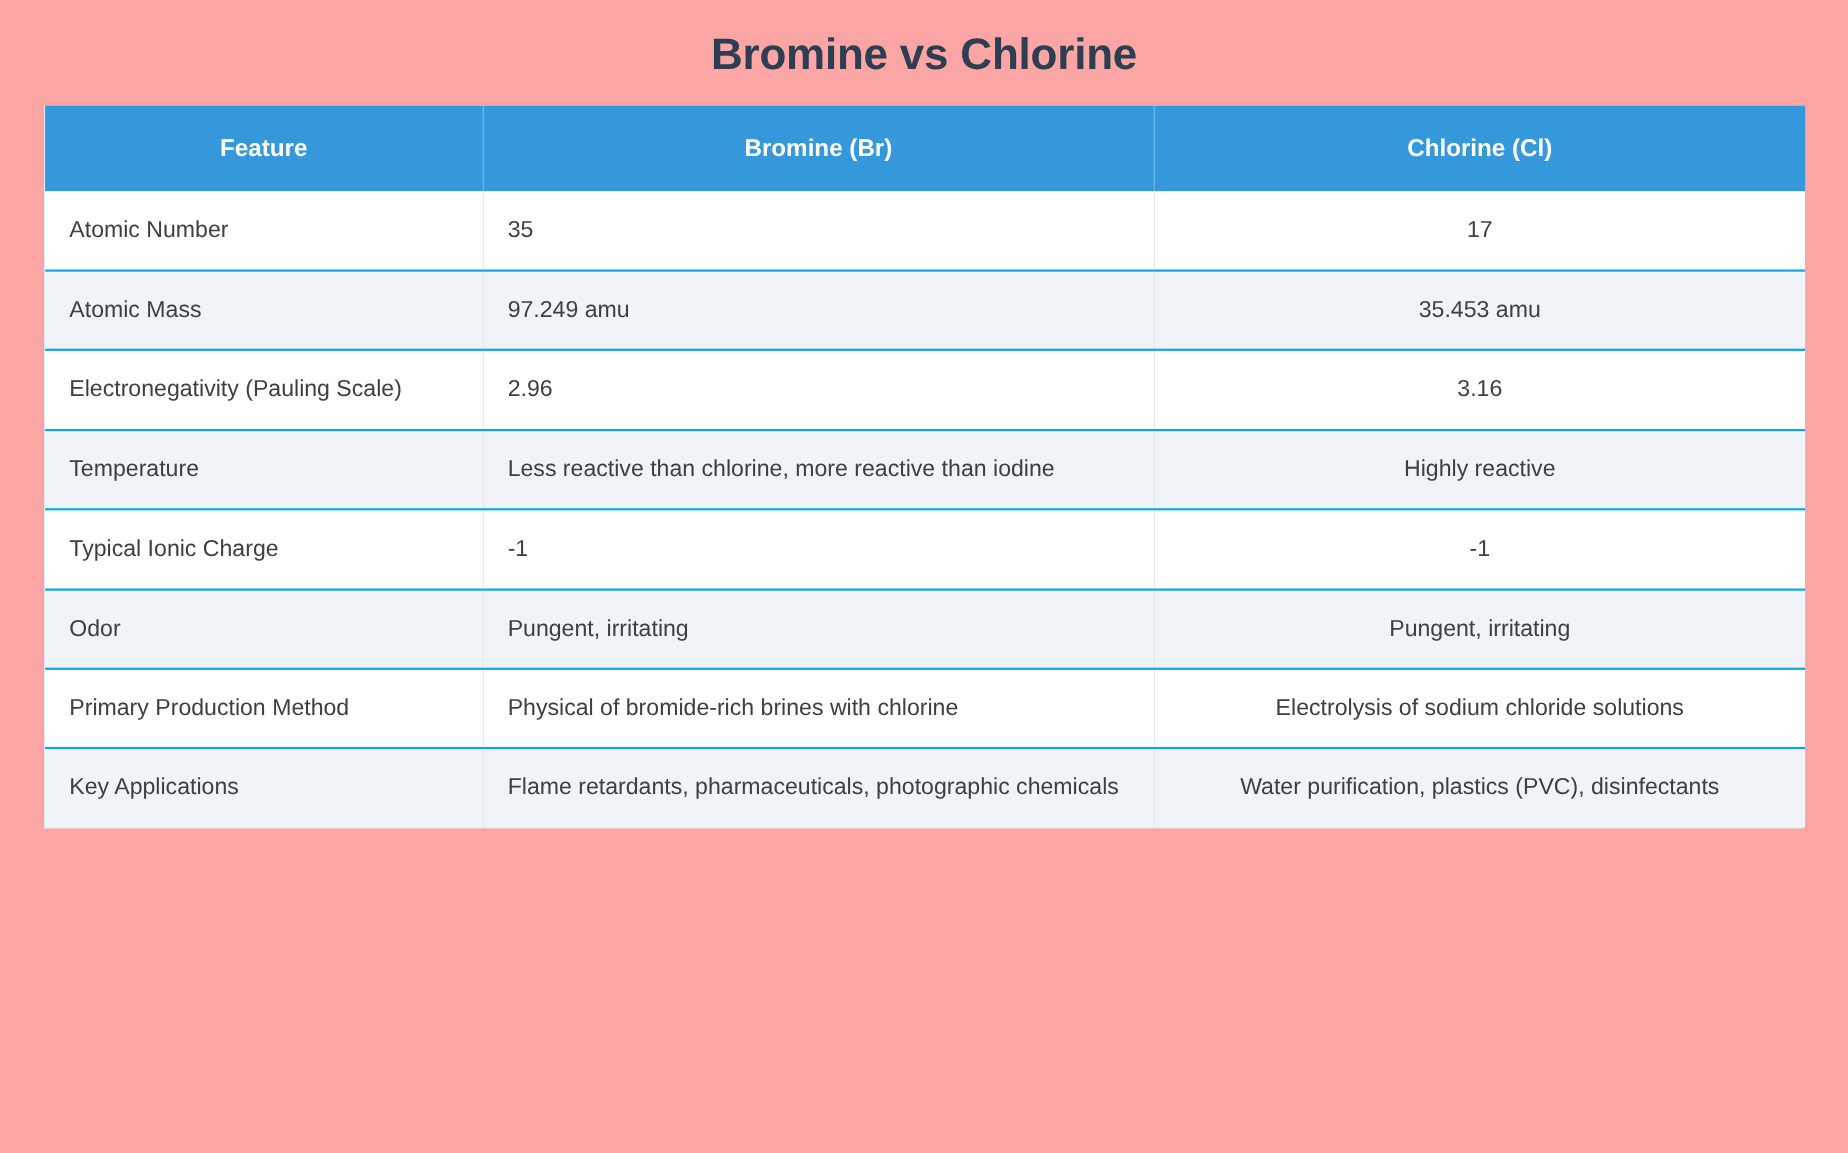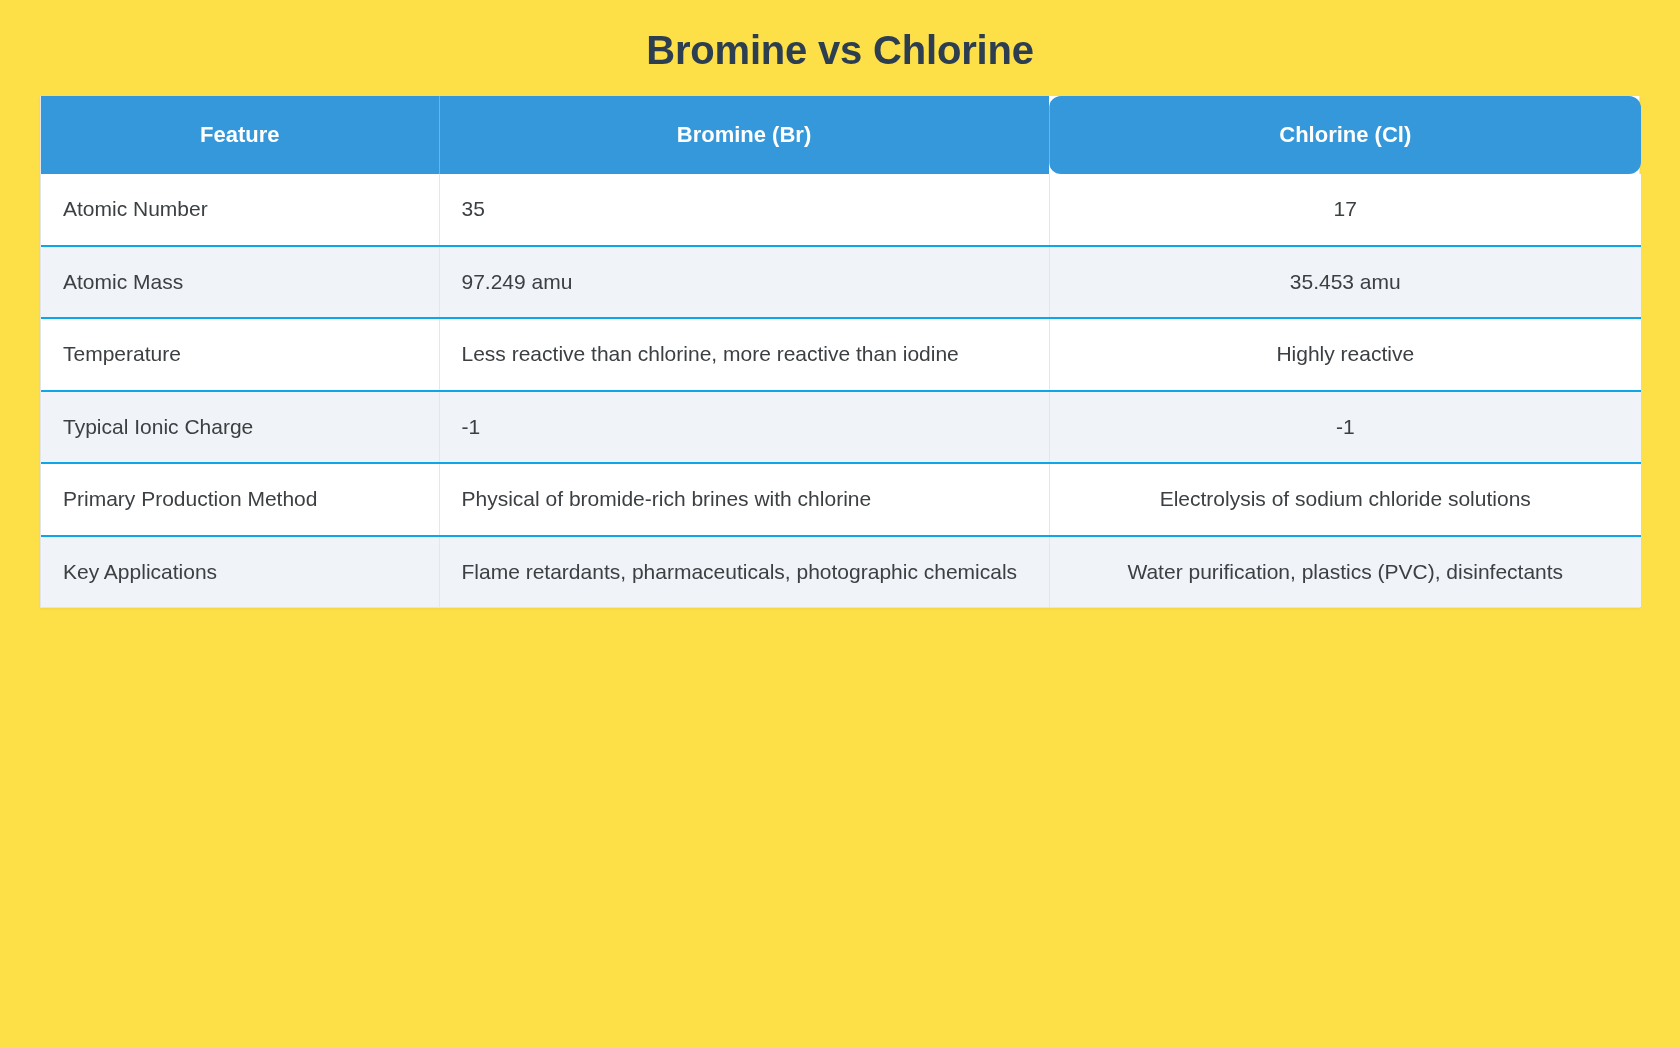--- a/index.html
+++ b/index.html
@@ -9,21 +9,21 @@
     height: 1048px;
     background: #ffffff;
     font-family: "Liberation Sans", sans-serif;
     -webkit-font-smoothing: antialiased;
   }
 
   .page {
     width: 1680px;
     height: 1048px;
     box-sizing: border-box;
-    background: #fde047;
+    background: #fca5a5;
     overflow: hidden;
   }
 
   .title {
     margin: 0;
     padding: 28px 0 24px 0;
     text-align: center;
     font-size: 40px;
     font-weight: bold;
     color: #2c3e50;
@@ -57,21 +57,21 @@
     background: #3498db;
     color: #ffffff;
     font-weight: bold;
     font-size: 22px;
     text-align: center;
     padding: 26px 22px;
     border-right: 1px solid rgba(255,255,255,0.28);
     vertical-align: middle;
     line-height: 1.2;
   }
-  table.cmp thead th:last-child { border-right: none; border-radius: 12px; }
+  table.cmp thead th:last-child { border-right: none; }
 
   table.cmp tbody td {
     padding: 20px 22px;
     border-bottom: 2px solid #0ea5e9;
     border-right: 1px solid #e3e7eb;
     vertical-align: middle;
     line-height: 1.45;
     color: #3c4043;
     word-wrap: break-word;
   }
@@ -118,33 +118,43 @@
           <td>17</td>
         </tr>
 
         <tr>
           <td class="cell-feature">Atomic Mass</td>
           <td>97.249 amu</td>
           <td>35.453 amu</td>
         </tr>
 
 
+        <tr>
+          <td class="cell-feature">Electronegativity (Pauling Scale)</td>
+          <td>2.96</td>
+          <td>3.16</td>
+        </tr>
 
         <tr>
           <td class="cell-feature">Temperature</td>
           <td>Less reactive than chlorine, more reactive than iodine</td>
           <td>Highly reactive</td>
         </tr>
 
         <tr>
           <td class="cell-feature">Typical Ionic Charge</td>
           <td>-1</td>
           <td>-1</td>
         </tr>
 
+        <tr>
+          <td class="cell-feature">Odor</td>
+          <td>Pungent, irritating</td>
+          <td>Pungent, irritating</td>
+        </tr>
 
         <tr>
           <td class="cell-feature">Primary Production Method</td>
           <td>Physical of bromide-rich brines with chlorine</td>
           <td>Electrolysis of sodium chloride solutions</td>
         </tr>
 
         <tr>
           <td class="cell-feature">Key Applications</td>
           <td>Flame retardants, pharmaceuticals, photographic chemicals</td>

